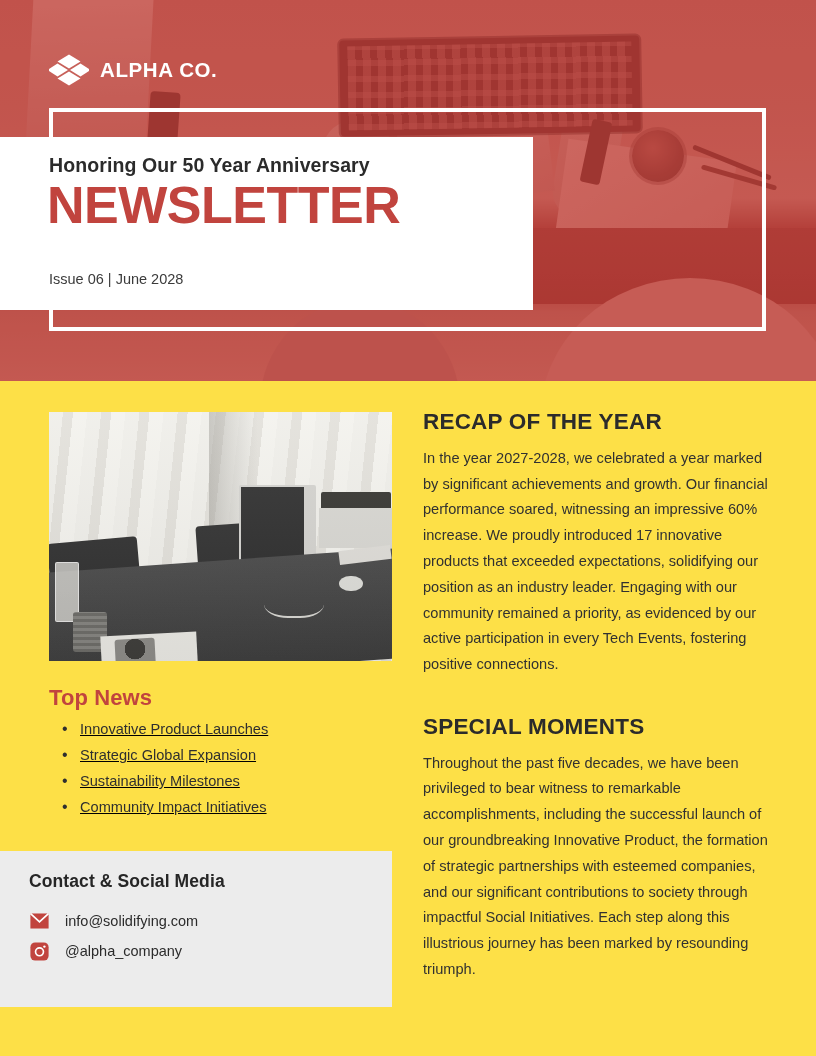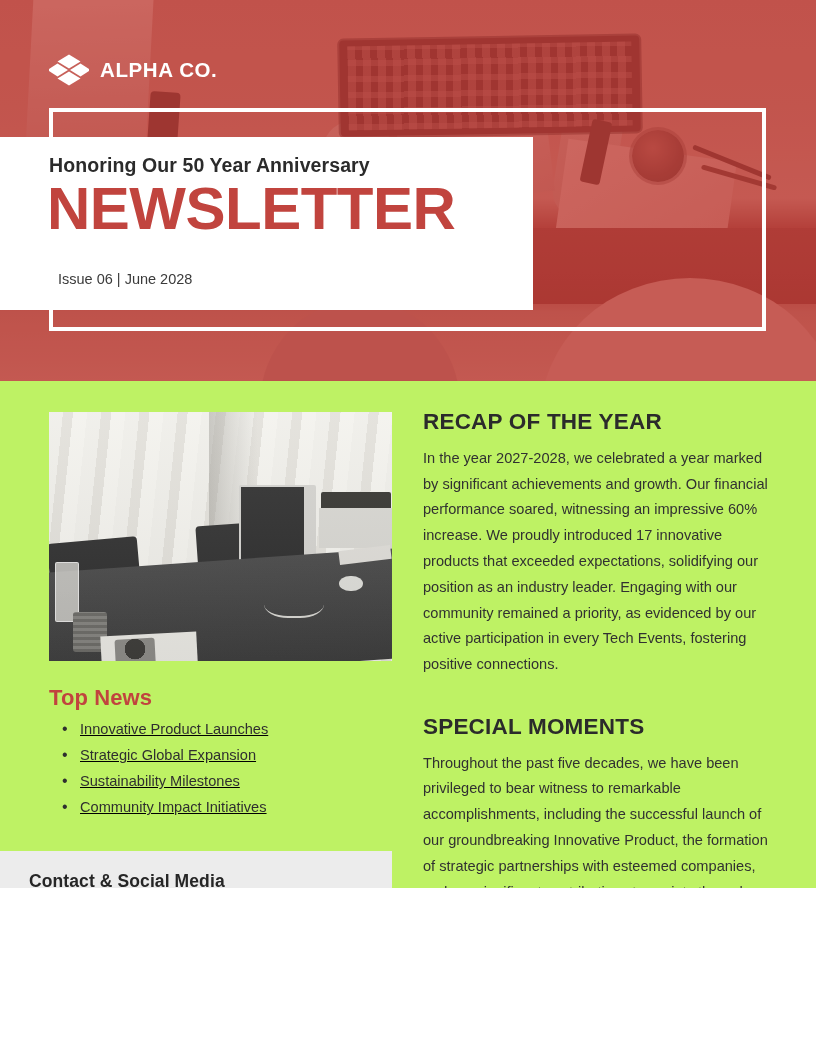--- a/index.html
+++ b/index.html
@@ -7,23 +7,23 @@
     padding: 0;
     background: #ffffff;
   }
   body {
     font-family: "Liberation Sans", sans-serif;
     -webkit-font-smoothing: antialiased;
   }
   .page {
     position: relative;
     width: 816px;
-    height: 888px;
+    height: 1056px;
     overflow: hidden;
-    background: #bef264;
+    background: #fde047;
   }
 
   
   .header {
     position: absolute;
     left: 0; top: 0;
     width: 816px;
     height: 381px;
     overflow: hidden;
     background: #b94a44;
@@ -197,30 +197,30 @@
     left: 49px; top: 17px;
     font-size: 19.5px;
     font-weight: 700;
     color: #2b2b2b;
     letter-spacing: .1px;
     white-space: nowrap;
   }
   .hero-title {
     position: absolute;
     left: 47px; top: 42px;
-    font-size: 60px;
+    font-size: 52px;
     font-weight: 700;
     color: #c1443e;
     letter-spacing: -0.5px;
     line-height: 1;
     white-space: nowrap;
   }
   .hero-issue {
     position: absolute;
-    left: 58px; top: 134px;
+    left: 49px; top: 134px;
     font-size: 14.5px;
     font-weight: 400;
     color: #3b3b3b;
     white-space: nowrap;
   }
 
   
   .col-left {
     position: absolute;
     left: 49px; top: 412px;

